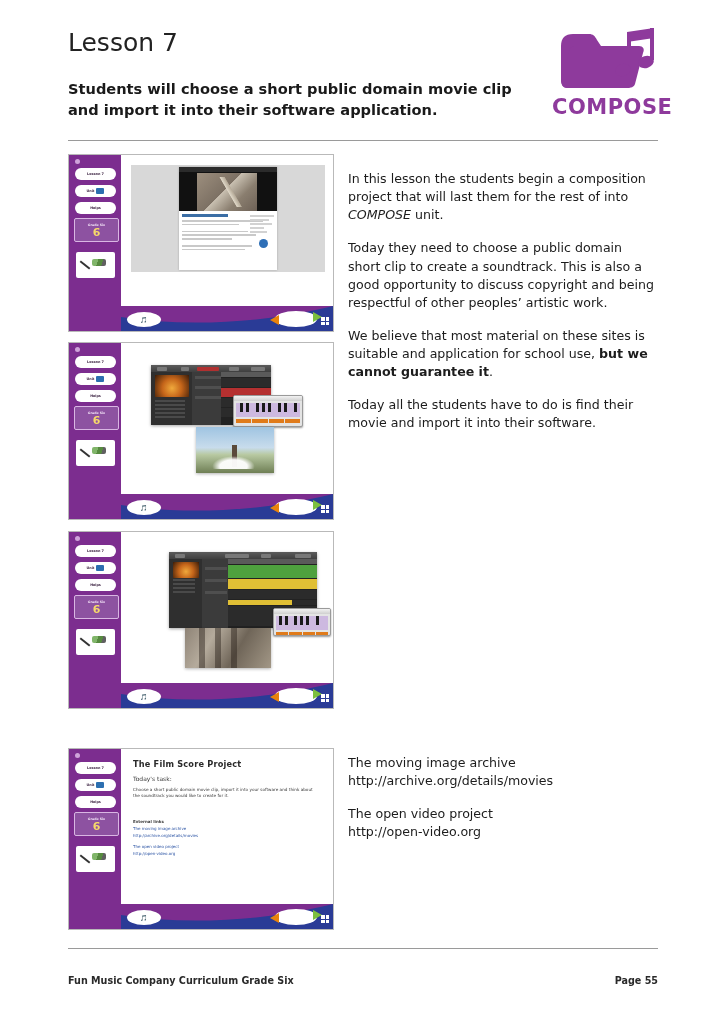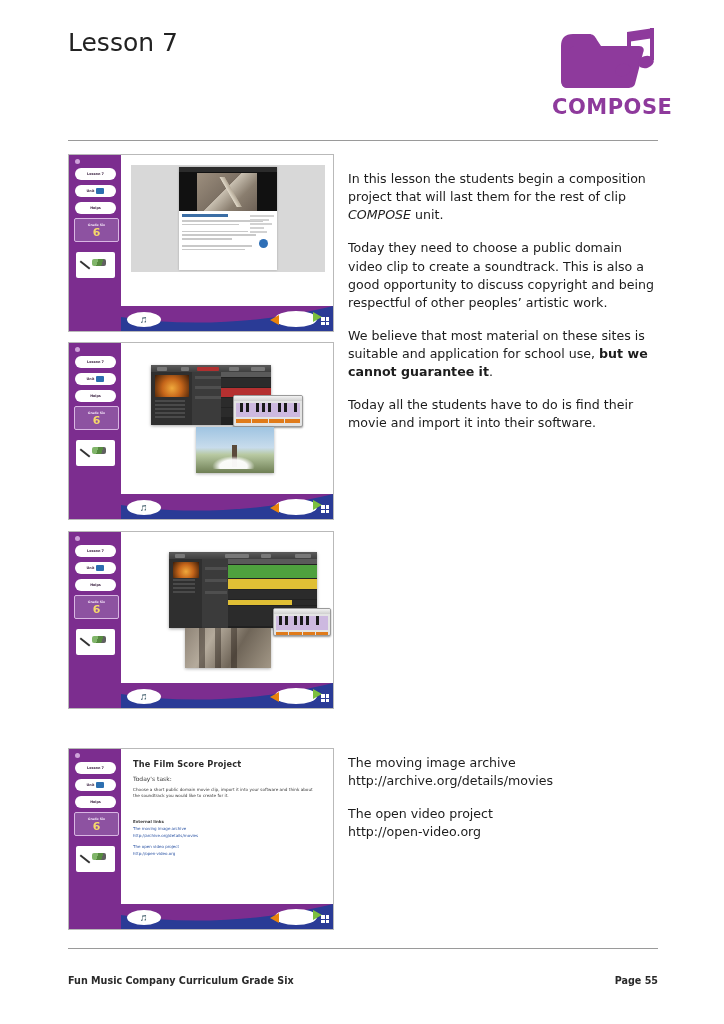--- a/index.html
+++ b/index.html
@@ -353,20 +353,21 @@
     font-size: 9.6px; font-weight: 700; color: #2a2a2a;
   }
 </style>
 </head>
 <body>
 
 <div class="header">
   <div class="title-line">
     <span class="lesson-label">Lesson 7</span>
   </div>
+  <div class="subtitle">Students will choose a short public domain movie clip and import it into their software application.</div>
 </div>
 
 <div class="logo-block">
   <svg class="logo-mark" viewBox="0 0 104 66">
     <path d="M6 20 C6 12 10 8 18 8 L34 8 C38 8 40 10 42 14 L46 20 L70 20 C76 20 78 24 78 28 L78 56 C78 60 75 62 71 62 L13 62 C9 62 6 59 6 55 Z" fill="#8e3a9c"></path>
     <path d="M10 24 C10 20 13 17 18 17 L72 17 C76 17 79 20 79 24 L79 26 L10 26 Z" fill="#ffffff" opacity="0.0"></path>
     <path d="M14 26 C14 22 17 20 22 20 L84 20 C88 20 90 23 88 27 L80 58 C79 61 76 62 72 62 L12 62 C8 62 6 59 7 55 Z" fill="#8e3a9c"></path>
     <rect x="72" y="6" width="4" height="36" fill="#8e3a9c"></rect>
     <rect x="95" y="2" width="4" height="32" fill="#8e3a9c"></rect>
     <path d="M72 6 L99 2 L99 12 L72 16 Z" fill="#8e3a9c"></path>
@@ -695,23 +696,23 @@
             <i></i>
             <i></i>
           </div>
       </div>
     </div>
   </div>
 </div>
 
 <div class="text-col" style="top:170px;">
   <p class="para">
-    <span>In this lesson the students begin a composition project that will last them for the rest of clip </span><i>COMPOSE</i><span> unit.</span>
+    <span>In this lesson the students begin a composition project that will last them for the rest of into </span><i>COMPOSE</i><span> unit.</span>
   </p>
-  <p class="para">Today they need to choose a public domain video clip to create a soundtrack. This is also a good opportunity to discuss copyright and being respectful of other peoples’ artistic work.</p>
+  <p class="para">Today they need to choose a public domain short clip to create a soundtrack. This is also a good opportunity to discuss copyright and being respectful of other peoples’ artistic work.</p>
   <p class="para">
     <span>We believe that most material on these sites is suitable and application for school use, </span><b>but we cannot guarantee it</b><span>.</span>
   </p>
   <p class="para">Today all the students have to do is find their movie and import it into their software.</p>
 </div>
 
 <div class="text-col" style="top:754px;">
   <p class="para linkblock">
     <span>The moving image archive</span><br>
     <span>http://archive.org/details/movies</span>

